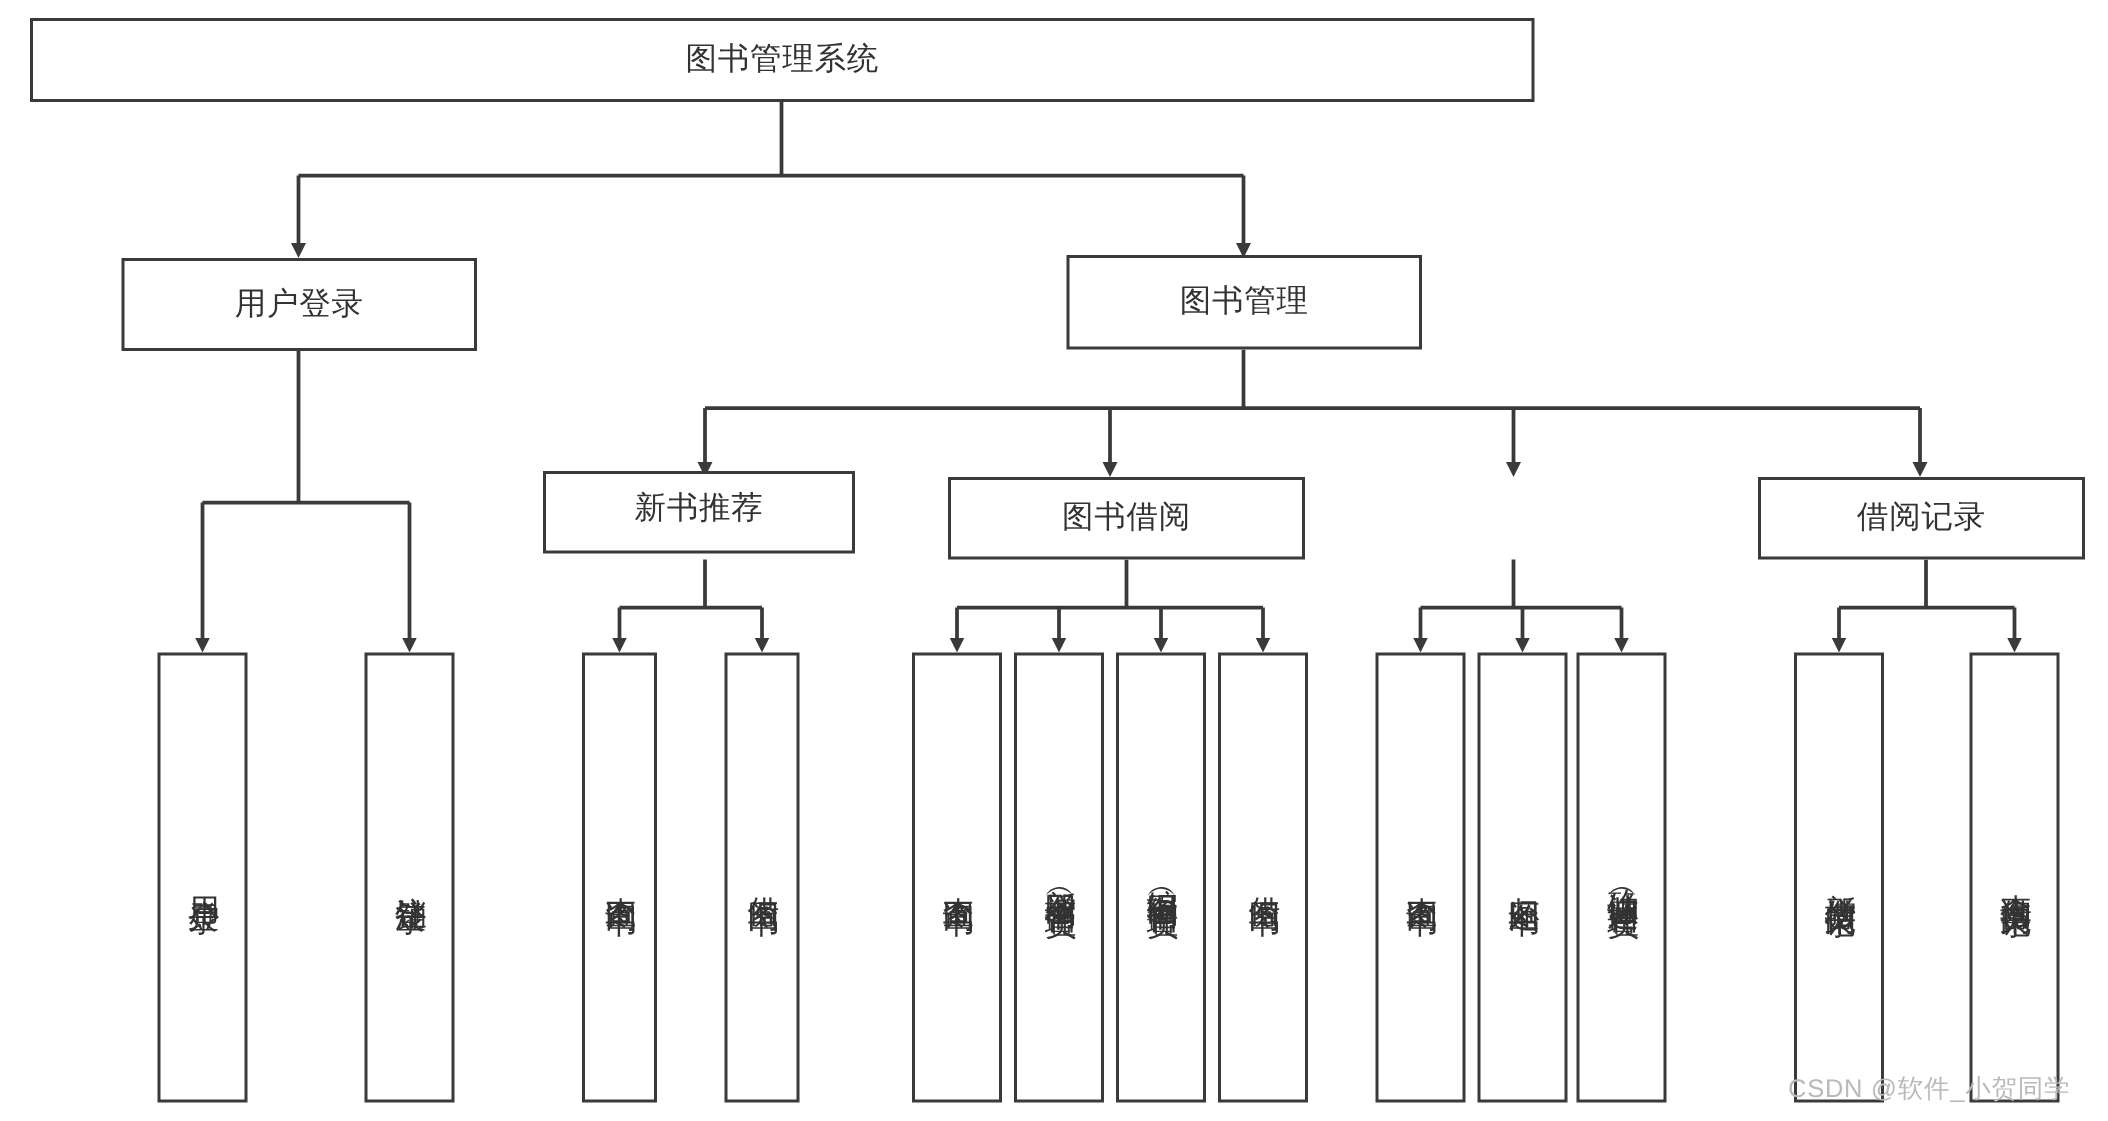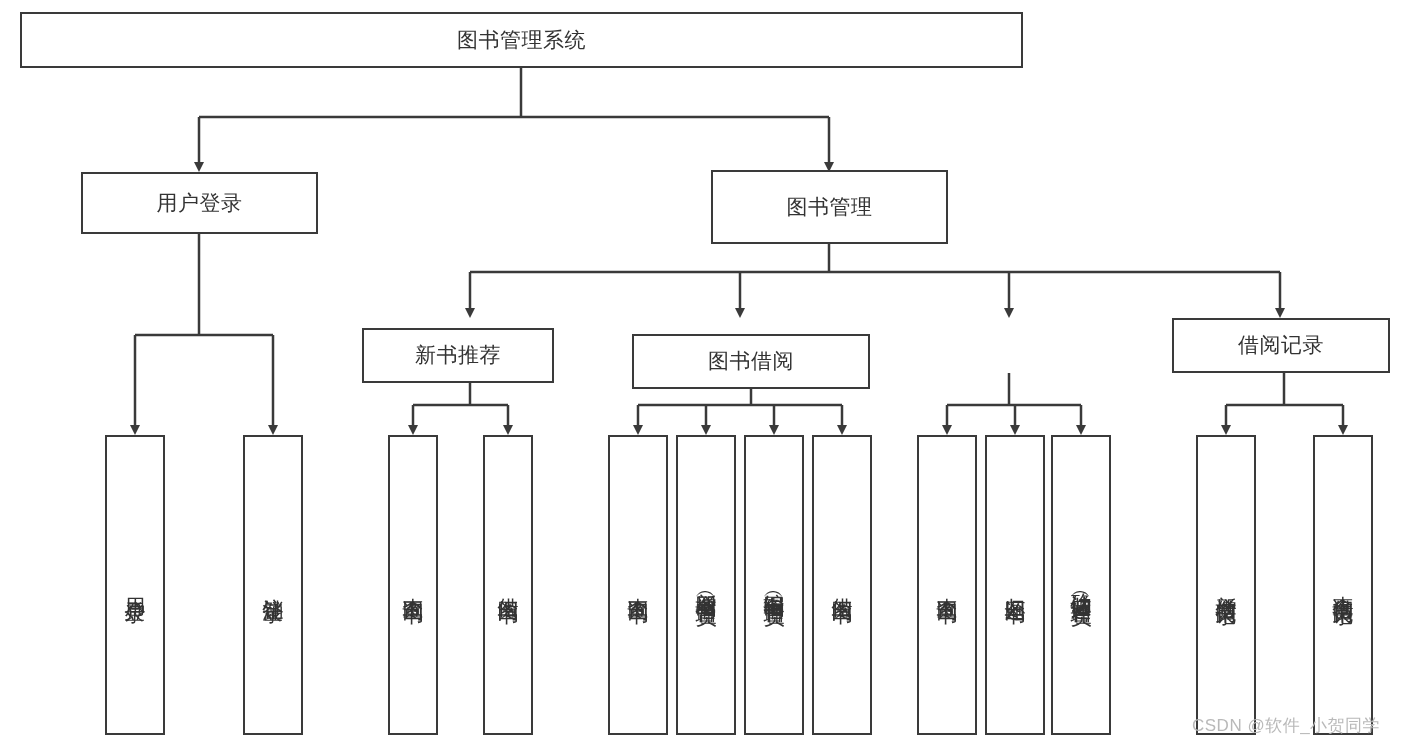--- a/index.html
+++ b/index.html
@@ -111,29 +111,29 @@
   </svg>
 
   <div class="node-box root-box" style="left:20px;top:12px;width:1003px;height:56px;">
     <span class="node-label">图书管理系统</span>
   </div>
 
   <div class="node-box" style="left:81px;top:172px;width:237px;height:62px;">
     <span class="node-label">用户登录</span>
   </div>
 
-  <div class="node-box" style="left:711px;top:170px;width:237px;height:74px;">
+  <div class="node-box" style="left:711px;top:170px;width:237px;height:63px;">
     <span class="node-label">图书管理</span>
   </div>
 
-  <div class="node-box" style="left:362px;top:328px;width:192px;height:55px;">
+  <div class="node-box" style="left:362px;top:314px;width:208px;height:55px;font-family:Liberation Mono, monospace;">
     <span class="node-label">新书推荐</span>
   </div>
 
-  <div class="node-box" style="left:632px;top:318px;width:238px;height:55px;margin-top:16px;">
+  <div class="node-box" style="left:632px;top:318px;width:238px;height:55px;">
     <span class="node-label">图书借阅</span>
   </div>
 
 
   <div class="node-box" style="left:1172px;top:318px;width:218px;height:55px;">
     <span class="node-label">借阅记录</span>
   </div>
 
   <div id="leaf-layer">
       <div class="node-box leaf-box" style="left: 105px; top: 435px; width: 60px; height: 300px;">

